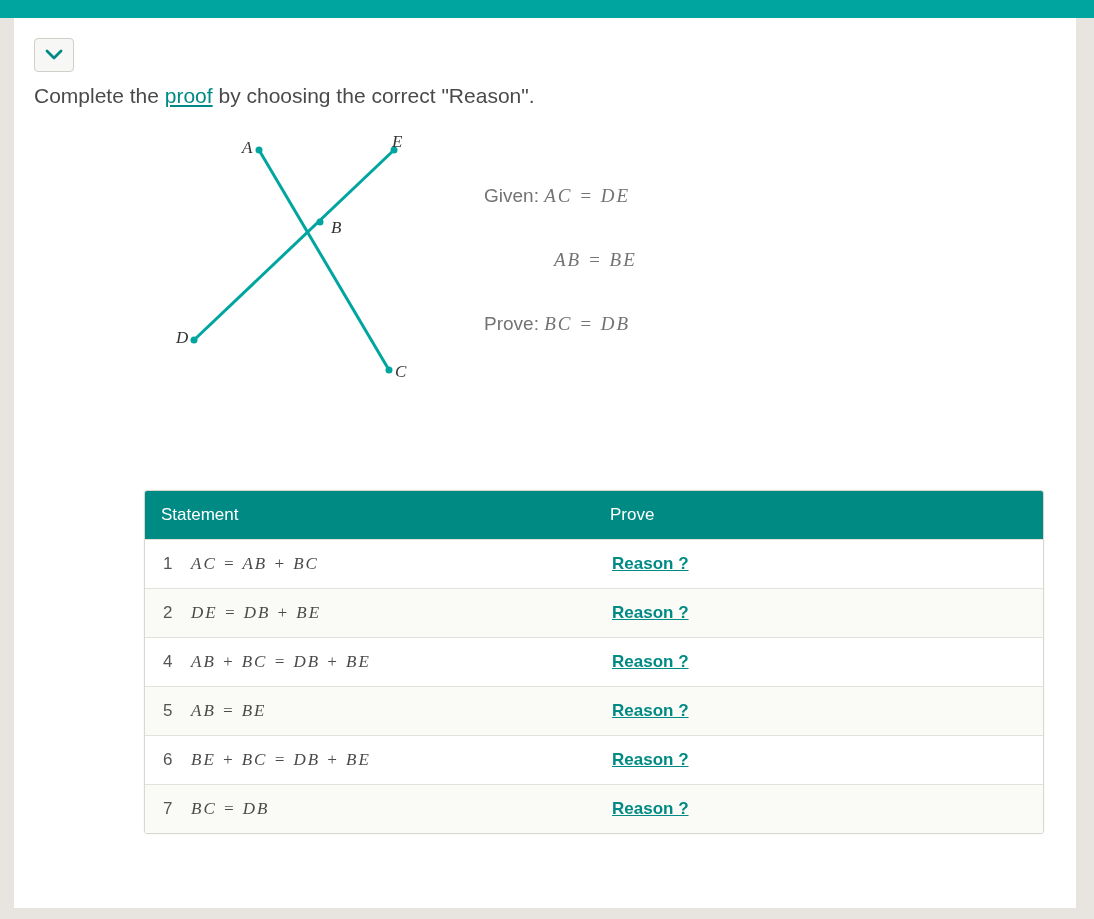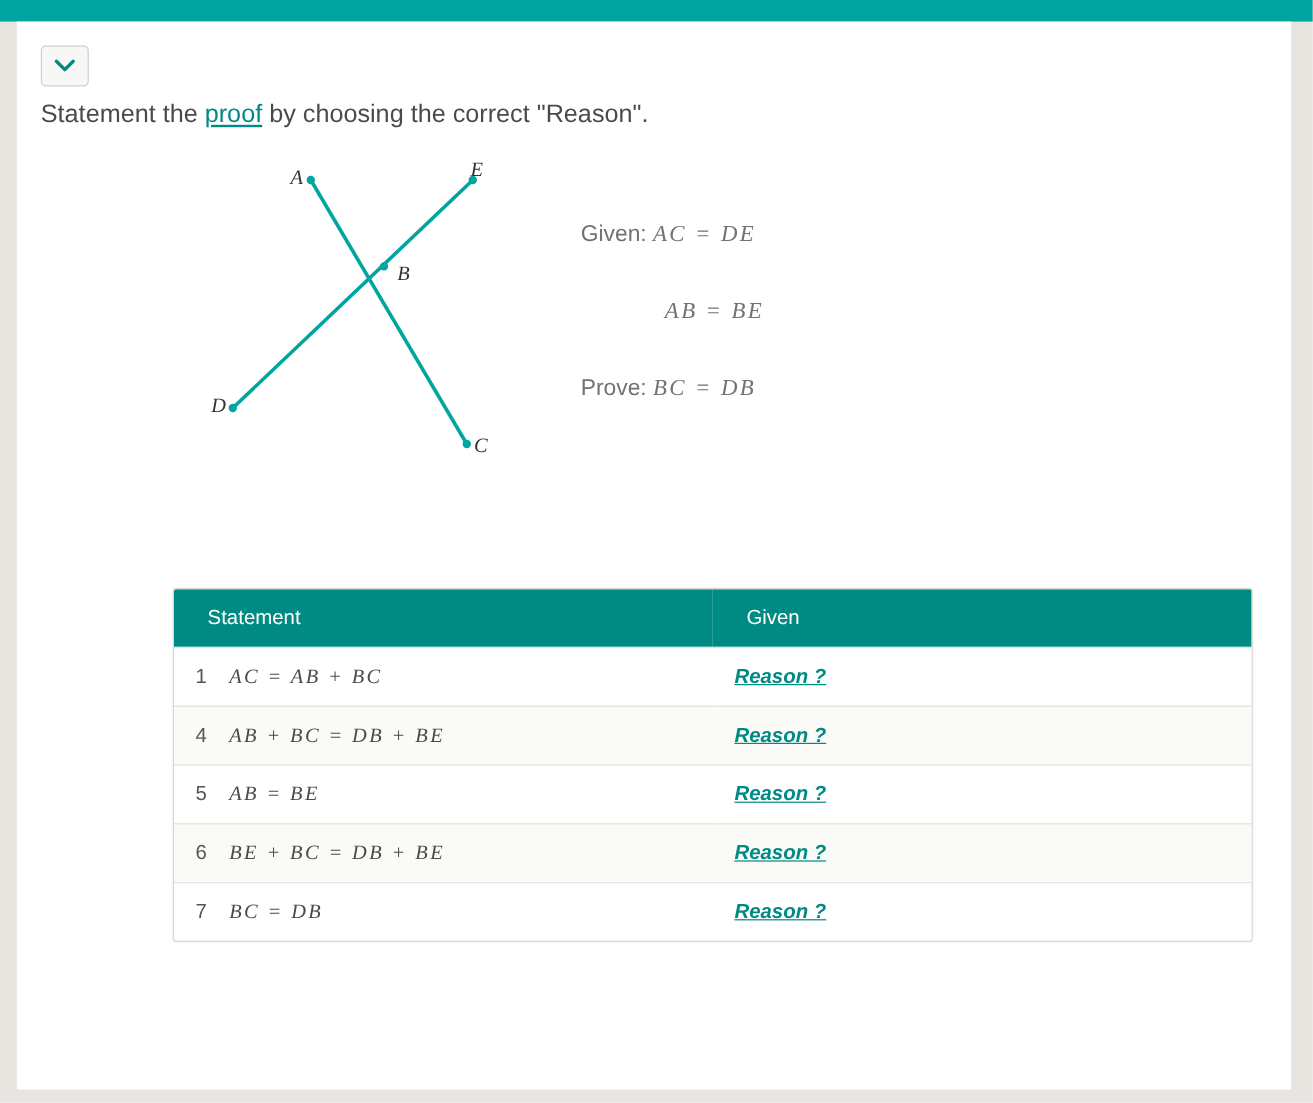--- a/index.html
+++ b/index.html
@@ -82,21 +82,21 @@
       border: 1px solid #d8d8d0;
       border-radius: 3px;
       overflow: hidden;
       box-shadow: 0 0 0 1px rgba(0,0,0,0.02);
     }
     .proof-table thead th {
       background: #008a84;
       color: #ffffff;
       font-weight: 500;
       text-align: left;
-      padding: 14px 28px;
+      padding: 14px 16px;
       font-size: 17px;
     }
     .proof-table tbody tr {
       border-top: 2px solid #c2410c;
     }
     .proof-table tbody td {
       padding: 14px 18px;
       font-size: 17px;
       color: #4a4a4a;
       border-top: 1px solid #e2e2da;
@@ -105,42 +105,41 @@
       background: #fafaf7;
     }
     .step-num {
       width: 28px;
       display: inline-block;
       color: #555;
     }
     .reason-link {
       color: #008a84;
       font-weight: 600;
-      font-style: italic;
       text-decoration: underline;
       cursor: pointer;
     }
     .col-statement { width: 50%; }
     .col-reason { width: 50%; }
   </style>
 </head>
 <body>
 
 <div class="top-bar"></div>
 
 <div class="content-area">
 
   <div class="chevron-box">
     <svg width="18" height="12" viewBox="0 0 18 12">
       <path d="M2 2 L9 9 L16 2" stroke="#008a84" stroke-width="2.8" fill="none" stroke-linecap="round" stroke-linejoin="round"></path>
     </svg>
   </div>
 
   <p class="instruction">
-    <span>Statement the </span><a href="#" class="proof-link">proof</a><span> by choosing the correct "Reason".</span>
+    <span>Complete the </span><a href="#" class="proof-link">proof</a><span> by choosing the correct "Reason".</span>
   </p>
 
   <div class="figure-row">
     <div class="diagram">
       <svg width="260" height="270" viewBox="0 0 260 270">
         <line x1="95" y1="20" x2="225" y2="240" stroke="#00a59f" stroke-width="3"></line>
         <line x1="30" y1="210" x2="230" y2="20" stroke="#00a59f" stroke-width="3"></line>
         <circle cx="95" cy="20" r="3.5" fill="#00a59f"></circle>
         <circle cx="230" cy="20" r="3.5" fill="#00a59f"></circle>
         <circle cx="30" cy="210" r="3.5" fill="#00a59f"></circle>
@@ -166,29 +165,33 @@
         <span>Prove:</span>
         <span class="math">BC = DB</span>
       </div>
     </div>
   </div>
 
   <table class="proof-table">
     <thead>
       <tr>
         <th class="col-statement">Statement</th>
-        <th class="col-reason">Given</th>
+        <th class="col-reason">Prove</th>
       </tr>
     </thead>
     <tbody>
         <tr>
           <td><span class="step-num">1</span><span class="math">AC = AB + BC</span></td>
           <td><span class="reason-link">Reason ?</span></td>
         </tr>
         <tr>
+          <td><span class="step-num">2</span><span class="math">DE = DB + BE</span></td>
+          <td><span class="reason-link">Reason ?</span></td>
+        </tr>
+        <tr>
           <td><span class="step-num">4</span><span class="math">AB + BC = DB + BE</span></td>
           <td><span class="reason-link">Reason ?</span></td>
         </tr>
         <tr>
           <td><span class="step-num">5</span><span class="math">AB = BE</span></td>
           <td><span class="reason-link">Reason ?</span></td>
         </tr>
         <tr>
           <td><span class="step-num">6</span><span class="math">BE + BC = DB + BE</span></td>
           <td><span class="reason-link">Reason ?</span></td>

